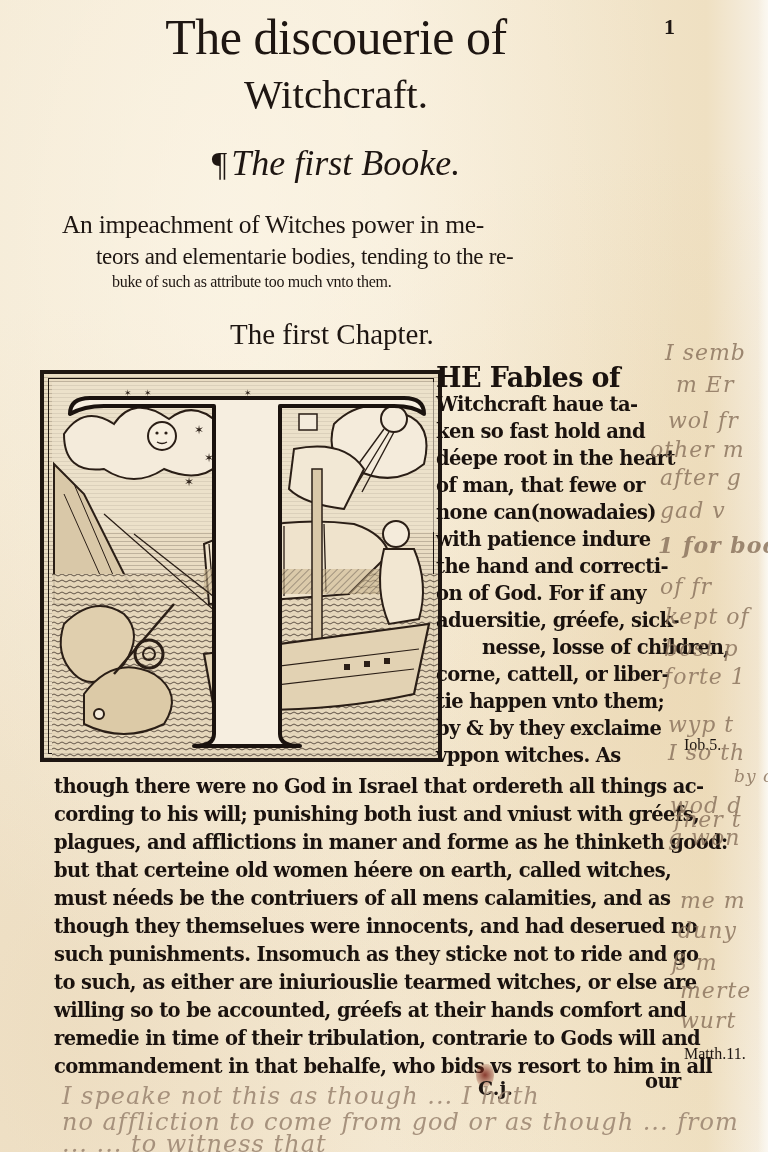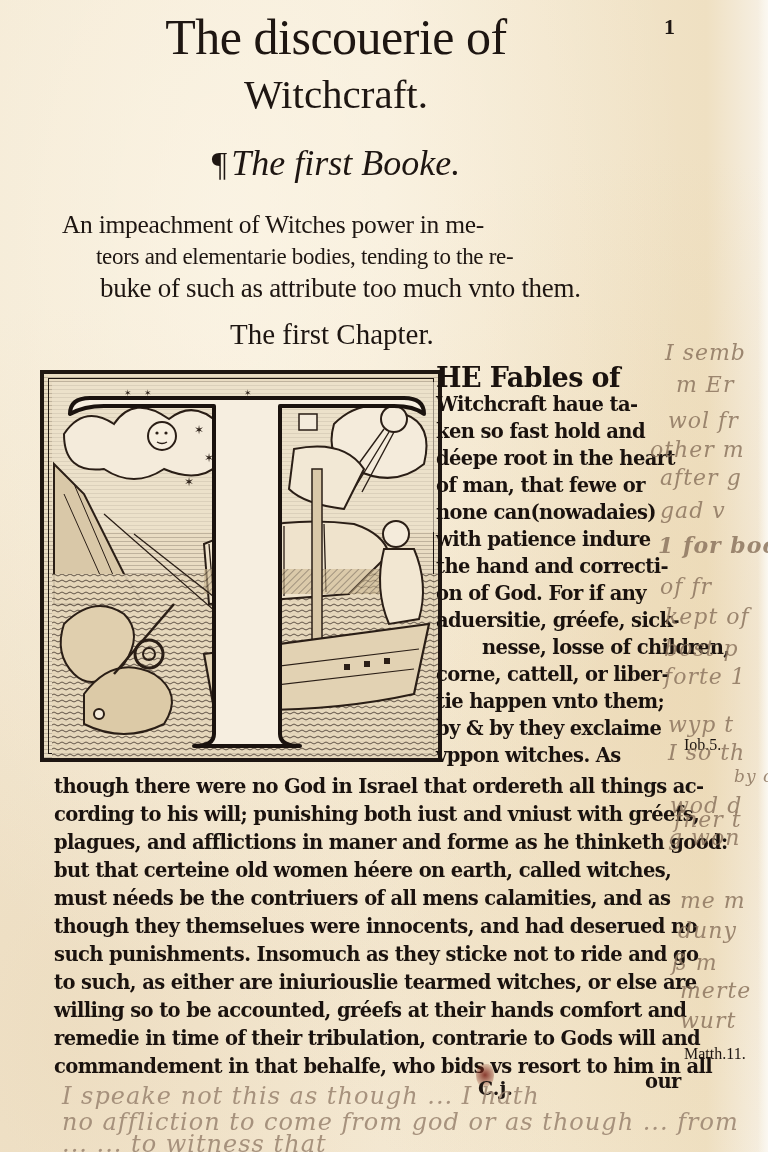--- a/index.html
+++ b/index.html
@@ -22,21 +22,21 @@
 
     .title-1 { top: 8px; left: 0; width: 672px; text-align: center; font-size: 50px; letter-spacing: -0.5px; }
     .title-2 { top: 70px; left: 0; width: 672px; text-align: center; font-size: 41px; }
     .folio { top: 14px; left: 664px; font-size: 22px; font-weight: bold; }
     .book { top: 142px; left: 0; width: 672px; text-align: center; font-size: 36px; font-style: italic; }
     .book .pilcrow { font-style: normal; font-size: 34px; margin-right: 4px; }
 
     .summary { font-size: 25.5px; letter-spacing: -0.3px; }
     .sum-1 { top: 210px; left: 62px; }
     .sum-2 { top: 244px; left: 96px; font-size: 23px; }
-    .sum-3 { top: 273px; left: 100px; font-size: 27px; }
+    .sum-3 { top: 273px; left: 112px; font-size: 16px; }
     .chapter { top: 318px; left: 230px; font-size: 29px; }
 
     .initial-box {
       position: absolute; left: 40px; top: 370px; width: 402px; height: 392px;
       border: 4px solid #1e1612; box-sizing: border-box; overflow: hidden;
       background:
         repeating-linear-gradient(0deg, rgba(40,28,20,0.22) 0 1px, rgba(0,0,0,0) 1px 4px),
         #e9dcc3;
     }
     .initial-box .inner-frame {

